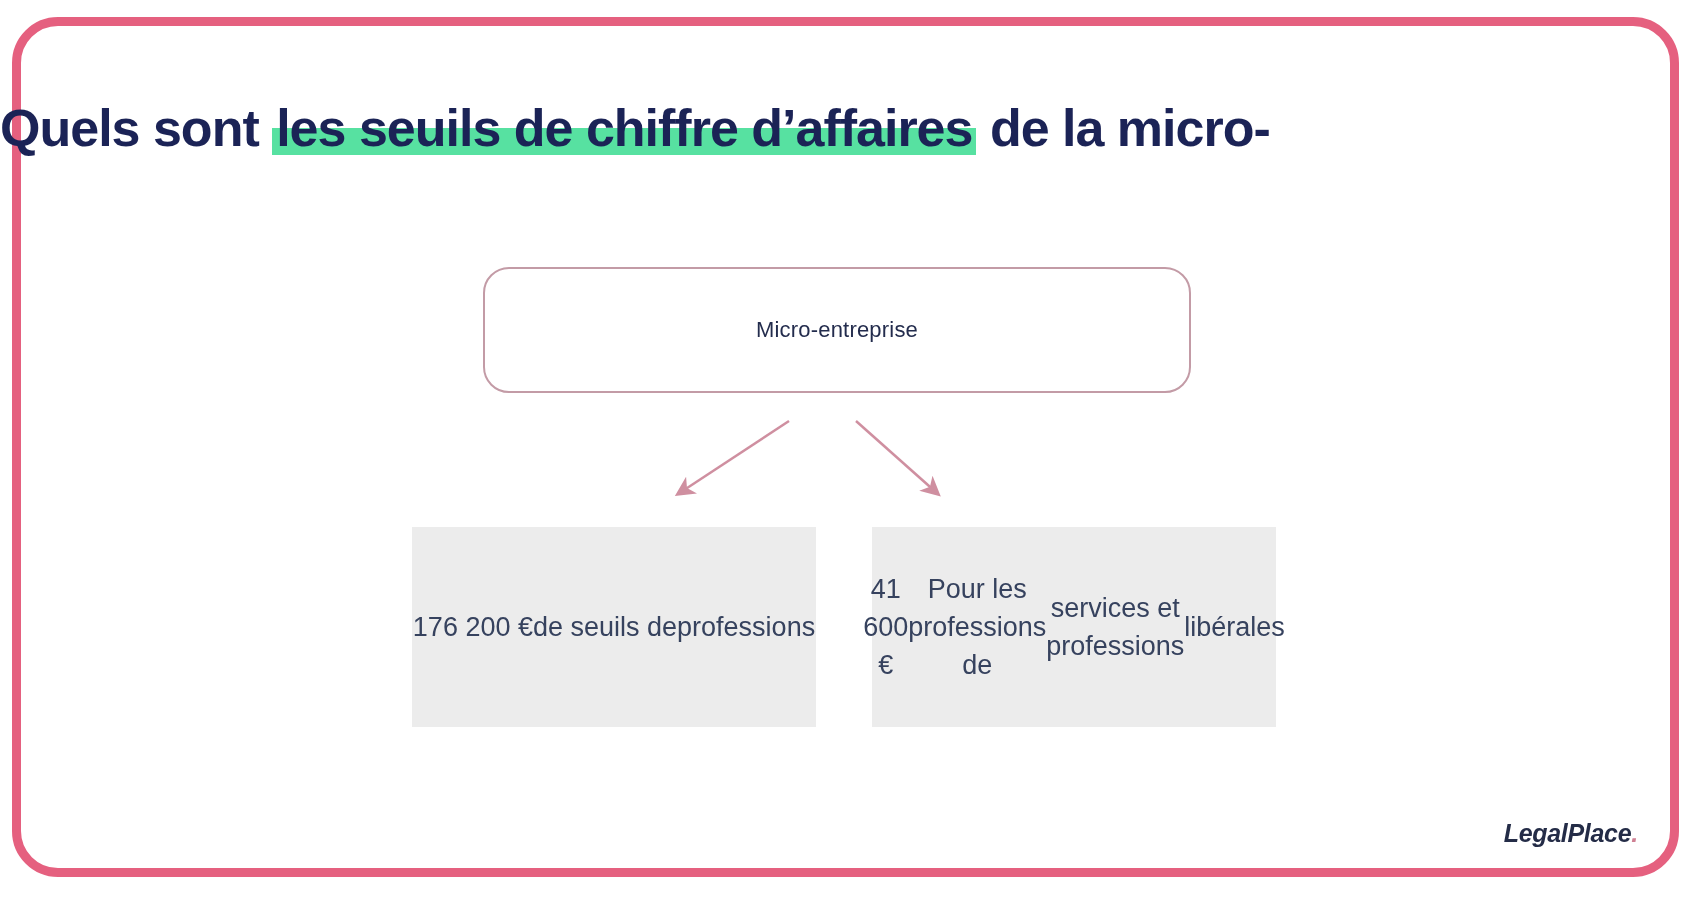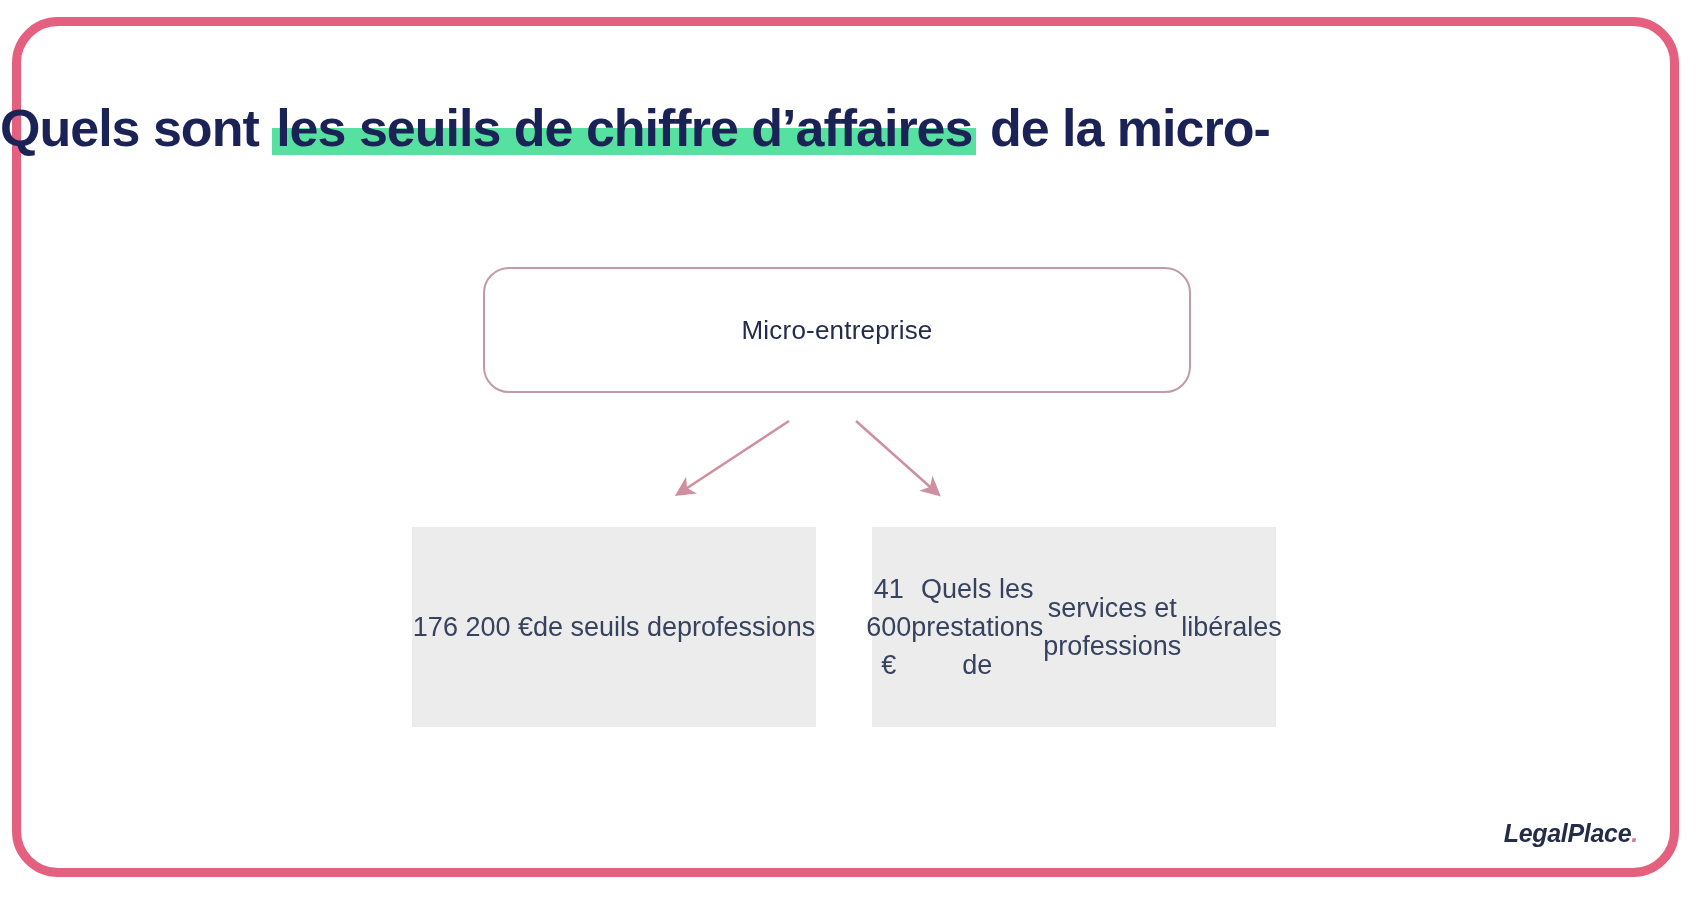--- a/index.html
+++ b/index.html
@@ -41,21 +41,21 @@
 
   .root-box {
     position: absolute;
     left: 483px; top: 267px;
     width: 708px; height: 126px;
     background: #ffffff;
     border: 2px solid #c39ba6;
     border-radius: 26px;
     display: flex; align-items: center; justify-content: center;
     color: #232c4d;
-    font-size: 26px;
+    font-size: 22px;
     letter-spacing: 0.2px;
   }
 
   .arrows-svg { position: absolute; left: 0; top: 0; pointer-events: none; }
 
   .card {
     position: absolute;
     top: 527px;
     width: 404px; height: 200px;
     background: #ececec;
@@ -106,21 +106,21 @@
   </svg>
 
   <div class="card left">
     <div>176 200 €</div>
     <div>de seuils de</div>
     <div>professions</div>
   </div>
 
   <div class="card right">
     <div>41 600 €</div>
-    <div>Quels les prestations de</div>
+    <div>Pour les professions de</div>
     <div>services et professions</div>
     <div>libérales</div>
   </div>
 
   <div class="logo">
     <span>LegalPlace</span><span class="dot">.</span>
   </div>
 
 </div>
 

